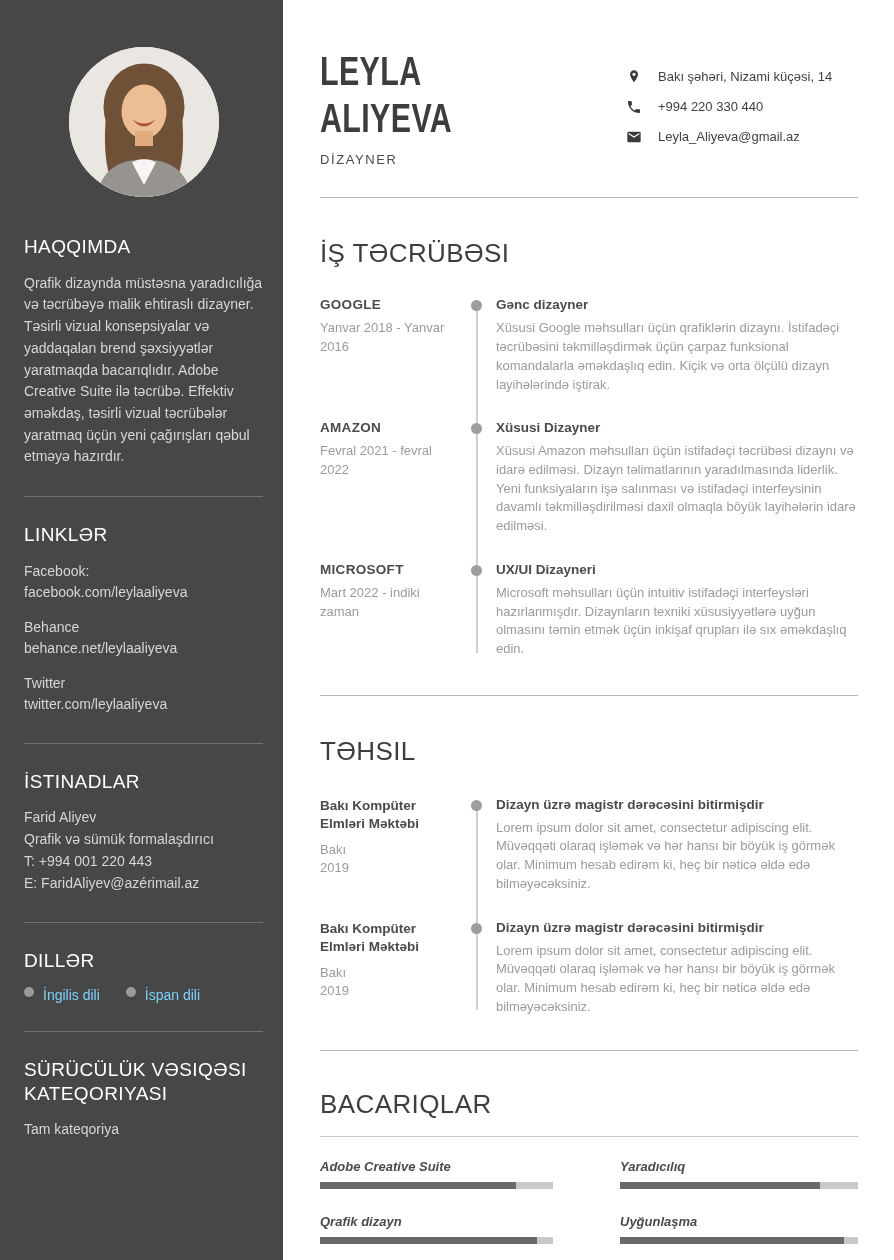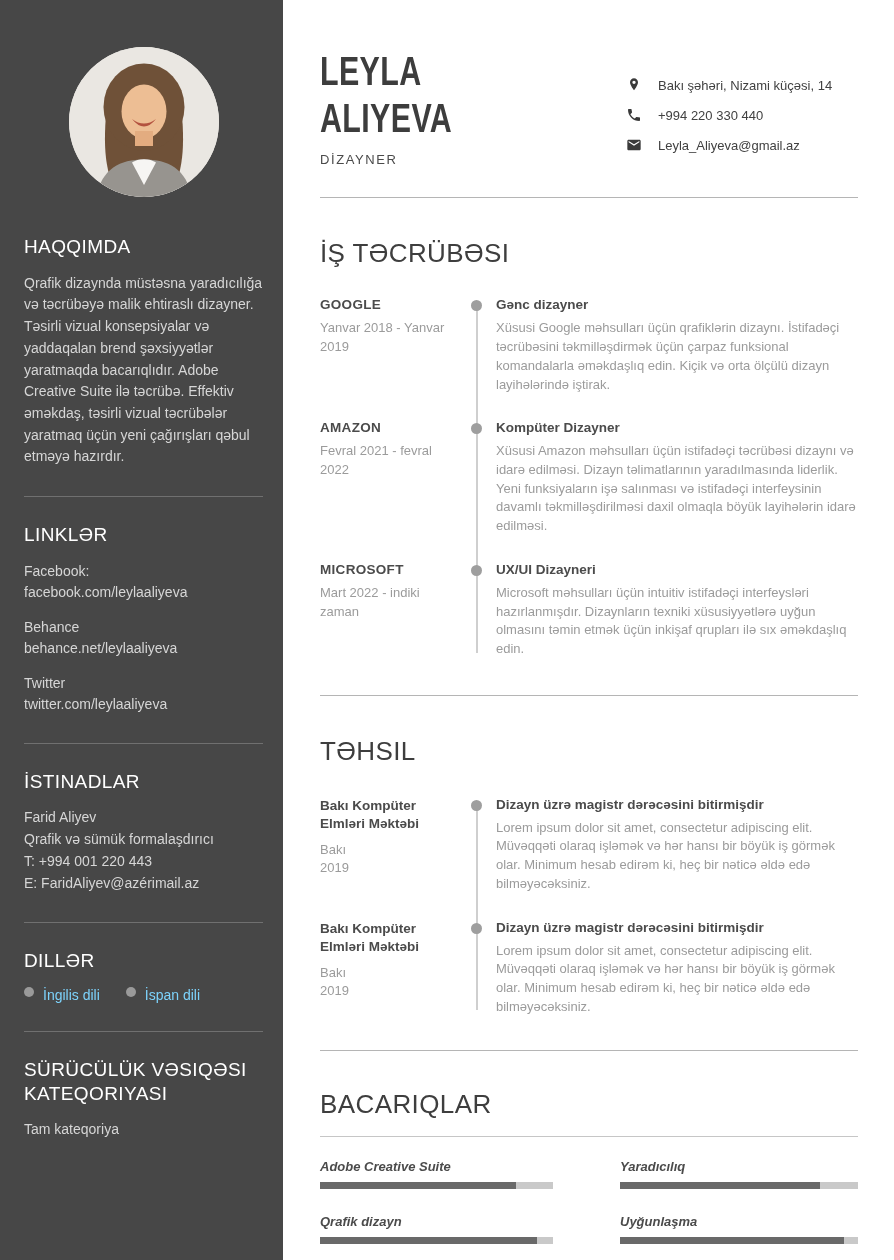--- a/index.html
+++ b/index.html
@@ -17,21 +17,21 @@
   .link-item { margin-bottom: 14px; }
   .link-label { font-size: 14px; color: #d6d6d6; line-height: 1.5; }
   .link-url { font-size: 14px; color: #d6d6d6; line-height: 1.5; cursor: pointer; }
   .ref-line { font-size: 14px; color: #d6d6d6; line-height: 1.55; }
   .lang-row { display: flex; gap: 26px; margin-top: 6px; }
   .lang-item { display: flex; align-items: flex-start; gap: 9px; font-size: 14px; color: #7dd3fc; }
   .dot { width: 10px; height: 10px; border-radius: 50%; background: #9a9a9a; flex: 0 0 auto; }
 
   
   .main { flex: 1; padding: 48px 36px 0 37px; }
-  .header { display: flex; justify-content: space-between; align-items: flex-end; }
+  .header { display: flex; justify-content: space-between; align-items: center; }
   .name { font-size: 40px; font-weight: 700; color: #3d3d3d; line-height: 1.18; letter-spacing: 0.5px; transform: scaleX(0.76); transform-origin: left top; white-space: nowrap; }
   .job-title { margin-top: 10px; font-size: 13px; letter-spacing: 1.6px; color: #4a4a4a; }
   .contacts { width: 232px; margin-top: 12px; flex: 0 0 232px; }
   .contact-row { display: flex; align-items: center; gap: 16px; margin-bottom: 14px; }
   .contact-row svg { width: 16px; height: 16px; fill: #3a3a3a; flex: 0 0 auto; }
   .contact-text { font-size: 13px; color: #414141; }
 
   .main-divider { border: none; border-top: 1px solid #b5b5b5; margin: 0; }
   .sec-title { font-size: 26px; font-weight: 500; color: #3e3e3e; letter-spacing: 0.4px; }
 
@@ -162,38 +162,38 @@
 
     <section style="margin-top:40px">
       <div class="sec-title">İŞ TƏCRÜBƏSI</div>
       <div class="timeline-section" style="margin-top:28px">
         <div class="timeline-line"></div>
 
         <div class="t-entry">
           <span class="t-dot"></span>
           <div>
             <div class="company">GOOGLE</div>
-            <div class="period">Yanvar 2018 - Yanvar 2019</div>
+            <div class="period">Yanvar 2018 - Yanvar 2016</div>
           </div>
           <div class="mid"></div>
           <div>
             <div class="role">Gənc dizayner</div>
             <div class="desc">Xüsusi Google məhsulları üçün qrafiklərin dizaynı. İstifadəçi təcrübəsini təkmilləşdirmək üçün çarpaz funksional komandalarla əməkdaşlıq edin. Kiçik və orta ölçülü dizayn layihələrində iştirak.</div>
           </div>
         </div>
 
         <div class="t-entry">
           <span class="t-dot"></span>
           <div>
             <div class="company">AMAZON</div>
             <div class="period">Fevral 2021 - fevral 2022</div>
           </div>
           <div class="mid"></div>
           <div>
-            <div class="role">Kompüter Dizayner</div>
+            <div class="role">Xüsusi Dizayner</div>
             <div class="desc">Xüsusi Amazon məhsulları üçün istifadəçi təcrübəsi dizaynı və idarə edilməsi. Dizayn təlimatlarının yaradılmasında liderlik. Yeni funksiyaların işə salınması və istifadəçi interfeysinin davamlı təkmilləşdirilməsi daxil olmaqla böyük layihələrin idarə edilməsi.</div>
           </div>
         </div>
 
         <div class="t-entry" style="margin-bottom:0">
           <span class="t-dot"></span>
           <div>
             <div class="company">MICROSOFT</div>
             <div class="period">Mart 2022 - indiki zaman</div>
           </div>

